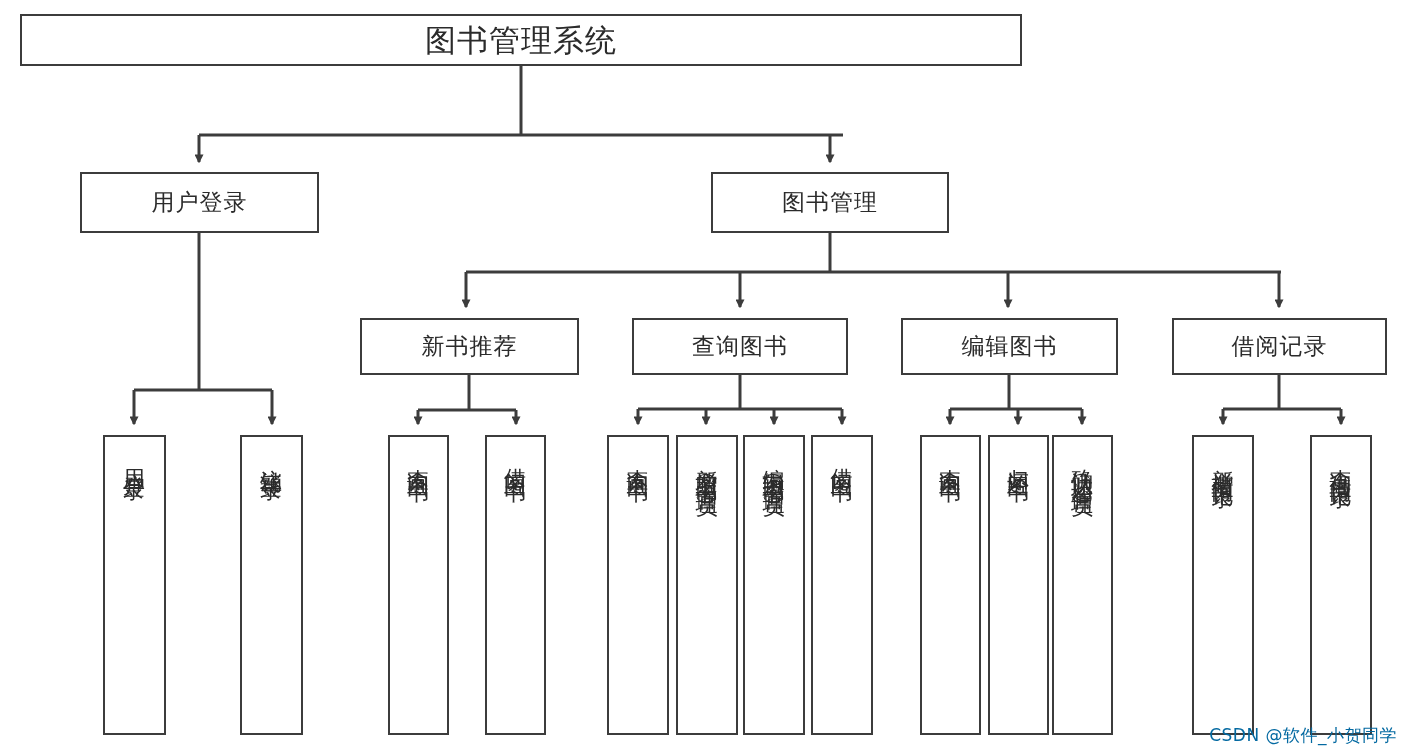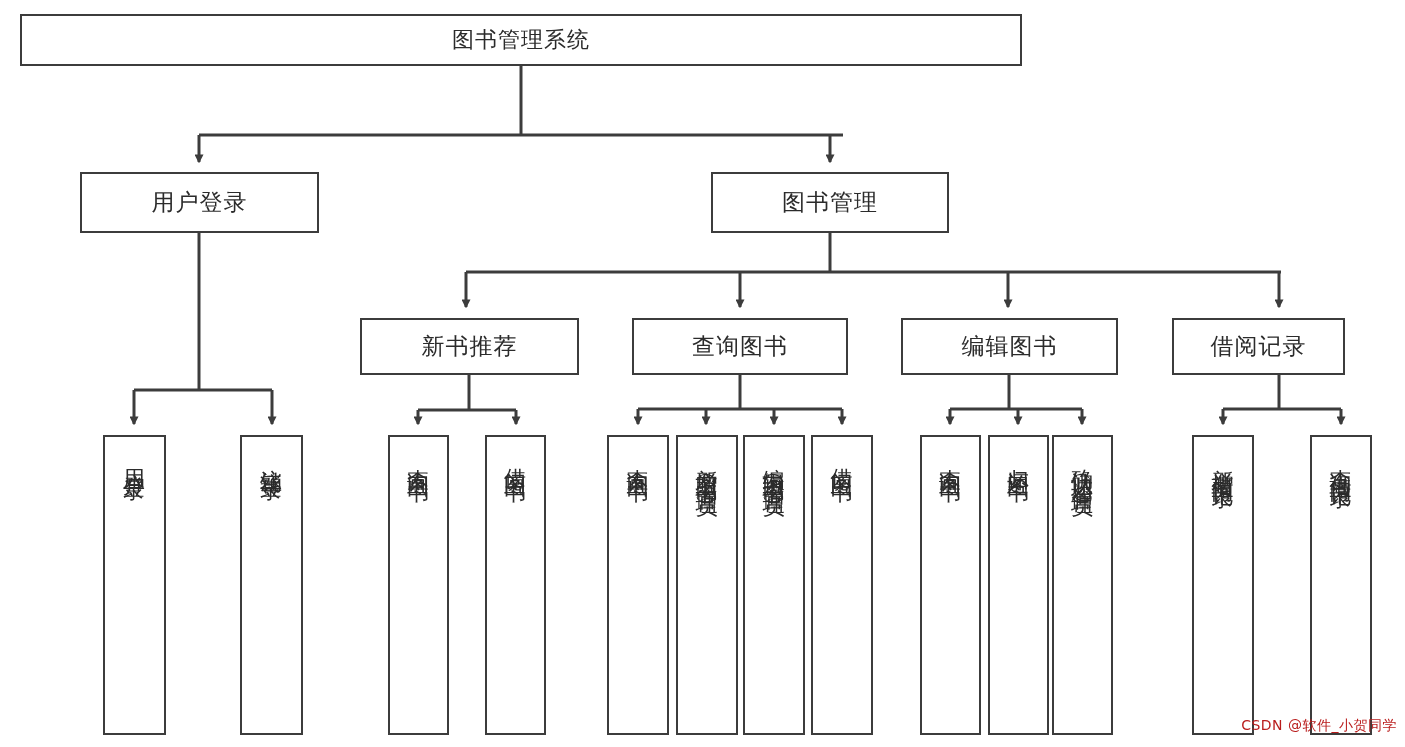--- a/index.html
+++ b/index.html
@@ -40,43 +40,43 @@
     color: #2b2b2b;
     letter-spacing: 1px;
     white-space: nowrap;
   }
   
   .node.h-node .node-label {
     font-size: 23px;
     line-height: 1.1;
   }
   .node.root .node-label {
-    font-size: 22px;
+    font-size: 31px;
   }
   
   .node.v-node {
     padding: 14px 0;
     align-items: flex-start;
     justify-content: center;
   }
   .node.v-node .node-label {
     writing-mode: vertical-rl;
     text-orientation: upright;
     font-size: 22px;
     line-height: 1.05;
     letter-spacing: 4px;
     white-space: pre;
     text-align: left;
   }
   #watermark {
     position: absolute;
     right: 8px;
-    bottom: 12px;
-    font-size: 14px;
-    color: #b91c1c;
+    bottom: 0;
+    font-size: 17px;
+    color: #0369a1;
     letter-spacing: 0.5px;
     z-index: 5;
     white-space: nowrap;
   }
 </style>
 </head>
 <body>
 
 <div id="diagram-root">
 
@@ -155,21 +155,21 @@
 
   <div class="node h-node" id="node-new-book-recommend" style="left: 360px; top: 318px; width: 219px; height: 57px;">
     <span class="node-label">新书推荐</span>
   </div>
   <div class="node h-node" id="node-book-borrow" style="left: 632px; top: 318px; width: 216px; height: 57px;">
     <span class="node-label">查询图书</span>
   </div>
   <div class="node h-node" id="node-current-borrow" style="left: 901px; top: 318px; width: 217px; height: 57px;">
     <span class="node-label">编辑图书</span>
   </div>
-  <div class="node h-node" id="node-borrow-record" style="left: 1172px; top: 318px; width: 173px; height: 57px; text-align: center;">
+  <div class="node h-node" id="node-borrow-record" style="left: 1172px; top: 318px; width: 215px; height: 57px; text-align: center;">
     <span class="node-label">借阅记录</span>
   </div>
 
   <div class="node v-node" id="node-leaf-0" style="left: 103px; top: 435px; width: 63px; height: 300px;">
     <span class="node-label">用户登录</span>
   </div>
   <div class="node v-node" id="node-leaf-1" style="left: 240px; top: 435px; width: 63px; height: 300px;">
     <span class="node-label">注销登录</span>
   </div>
   <div class="node v-node" id="node-leaf-2" style="left: 388px; top: 435px; width: 61px; height: 300px;">

